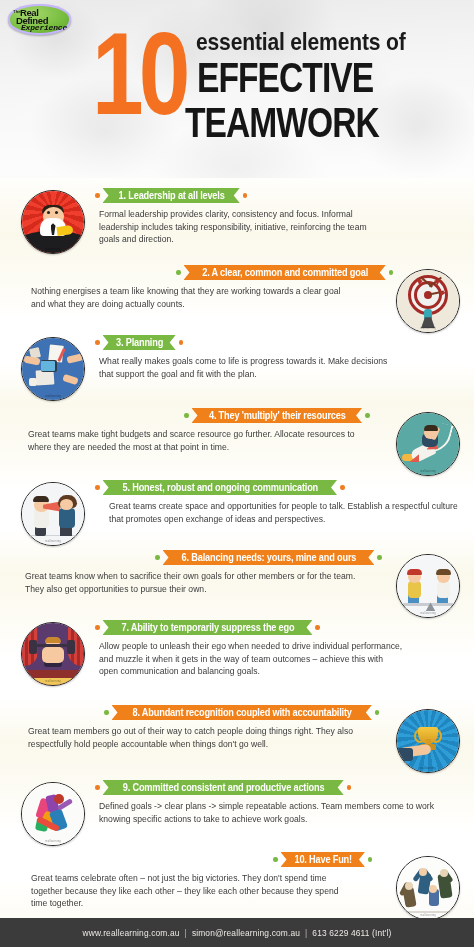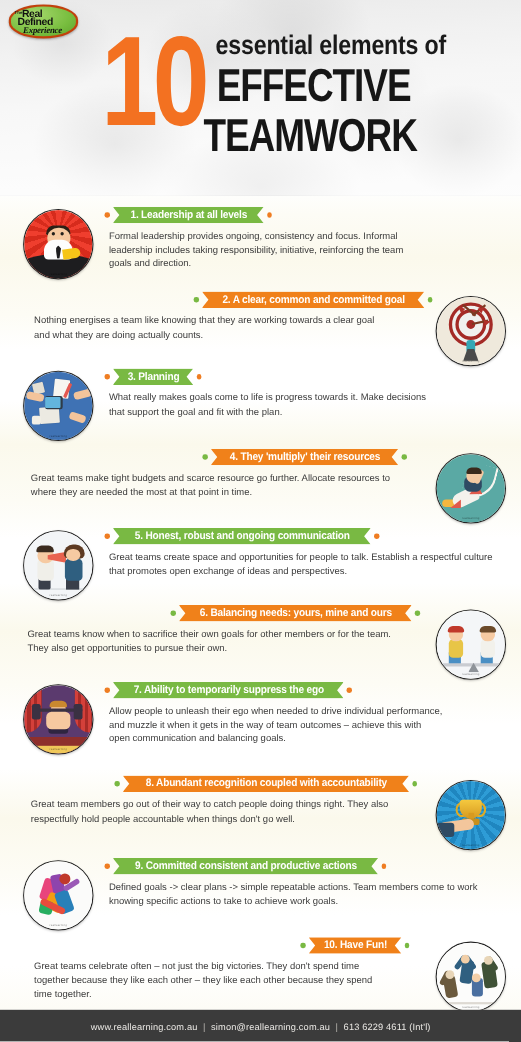--- a/index.html
+++ b/index.html
@@ -28,21 +28,21 @@
       radial-gradient(ellipse 130px 70px at 50% 96%, rgba(120,120,124,.45) 0%, rgba(120,120,124,0) 70%),
       linear-gradient(175deg,#d9dadd 0%, #ebecee 45%, #f4f4f5 100%);
     filter:saturate(.12);
   }
   .hero-wash{
     position:absolute;inset:0;
     background:linear-gradient(180deg, rgba(255,255,255,.42) 0%, rgba(255,255,255,.58) 55%, rgba(255,255,255,.80) 100%);
   }
   .logo{
     position:absolute;left:8px;top:4px;width:63px;height:31px;
-    background:#c2410c;border-radius:50%/46%;
+    background:#c4b5fd;border-radius:50%/46%;
     box-shadow:0 1px 2px rgba(0,0,0,.28);
     overflow:hidden;
   }
   .logo-inner{
     position:absolute;inset:2px;border-radius:50%/46%;
     background:radial-gradient(ellipse at 35% 28%,#a6d86d 0%,#77bd3e 62%,#5ea22c 100%);
   }
   .logo-the{
     position:absolute;left:5px;top:5px;font-size:4px;color:#1d1d1d;
     font-family:"Liberation Sans", sans-serif;font-weight:bold;letter-spacing:.2px;
@@ -52,21 +52,21 @@
     color:#111;font-weight:bold;font-family:"Liberation Sans", sans-serif;
     letter-spacing:-.4px;
   }
   .logo-l2{
     position:absolute;left:8px;top:12px;font-size:9.5px;line-height:9px;
     color:#111;font-weight:bold;font-family:"Liberation Sans", sans-serif;
     letter-spacing:-.4px;
   }
   .logo-l3{
     position:absolute;left:13px;top:20px;font-size:8px;line-height:8px;
-    color:#111;font-style:italic;font-family:Liberation Serif, serif;font-weight:bold;
+    color:#111;font-style:italic;font-family:Liberation Mono, monospace;font-weight:bold;
     letter-spacing:-.2px;
   }
   .big-ten{
     position:absolute;left:92px;top:22px;
     font-size:116px;line-height:104px;
     font-weight:bold;color:#f37121;
     font-family:"Liberation Sans", sans-serif;
     letter-spacing:-6px;
     transform:scaleX(.80);transform-origin:left top;
   }
@@ -335,21 +335,21 @@
         </div>
         <div class="credit">reallearning</div>
       </div>
       <div class="ribbon green" style="left:95px;top:2px;">
         <span class="rb-dot left"></span>
         <span class="rb-plate r-notch">
           <span class="rb-text">1. Leadership at all levels</span>
         </span>
         <span class="rb-dot right"></span>
       </div>
-      <div class="para" style="left:99px;top:22px;width:290px;">Formal leadership provides ongoing, consistency and focus. Informal leadership includes taking responsibility, initiative, reinforcing the team goals and direction.</div>
+      <div class="para" style="left:99px;top:22px;width:290px;">Formal leadership provides clarity, consistency and focus. Informal leadership includes taking responsibility, initiative, reinforcing the team goals and direction.</div>
     </div>
 
     <div class="row" style="top:85px;">
       <div class="bubble" style="left:396px;top:6px;">
         <div class="art art-target">
           <div class="ring r1"></div>
             <div class="ring r2"></div>
             <div class="ring r3"></div>
           <div class="arr a1"></div>
             <div class="fl f1"></div>
@@ -439,21 +439,21 @@
         </div>
         <div class="credit">reallearning</div>
       </div>
       <div class="ribbon green" style="left:95px;top:2px;">
         <span class="rb-dot left"></span>
         <span class="rb-plate r-notch">
           <span class="rb-text">5. Honest, robust and ongoing communication</span>
         </span>
         <span class="rb-dot right"></span>
       </div>
-      <div class="para" style="left:99px;top:22px;width:352px;">Great teams create space and opportunities for people to talk. Establish a respectful culture that promotes open exchange of ideas and perspectives.</div>
+      <div class="para" style="left:109px;top:22px;width:352px;">Great teams create space and opportunities for people to talk. Establish a respectful culture that promotes open exchange of ideas and perspectives.</div>
     </div>
 
     <div class="row" style="top:370px;">
       <div class="bubble" style="left:396px;top:6px;">
         <div class="art art-bal">
           <div class="pl l-l"></div>
             <div class="pb l-b"></div>
             <div class="ph l-h"></div>
             <div class="l-hair"></div>
           <div class="pl r-l"></div>

